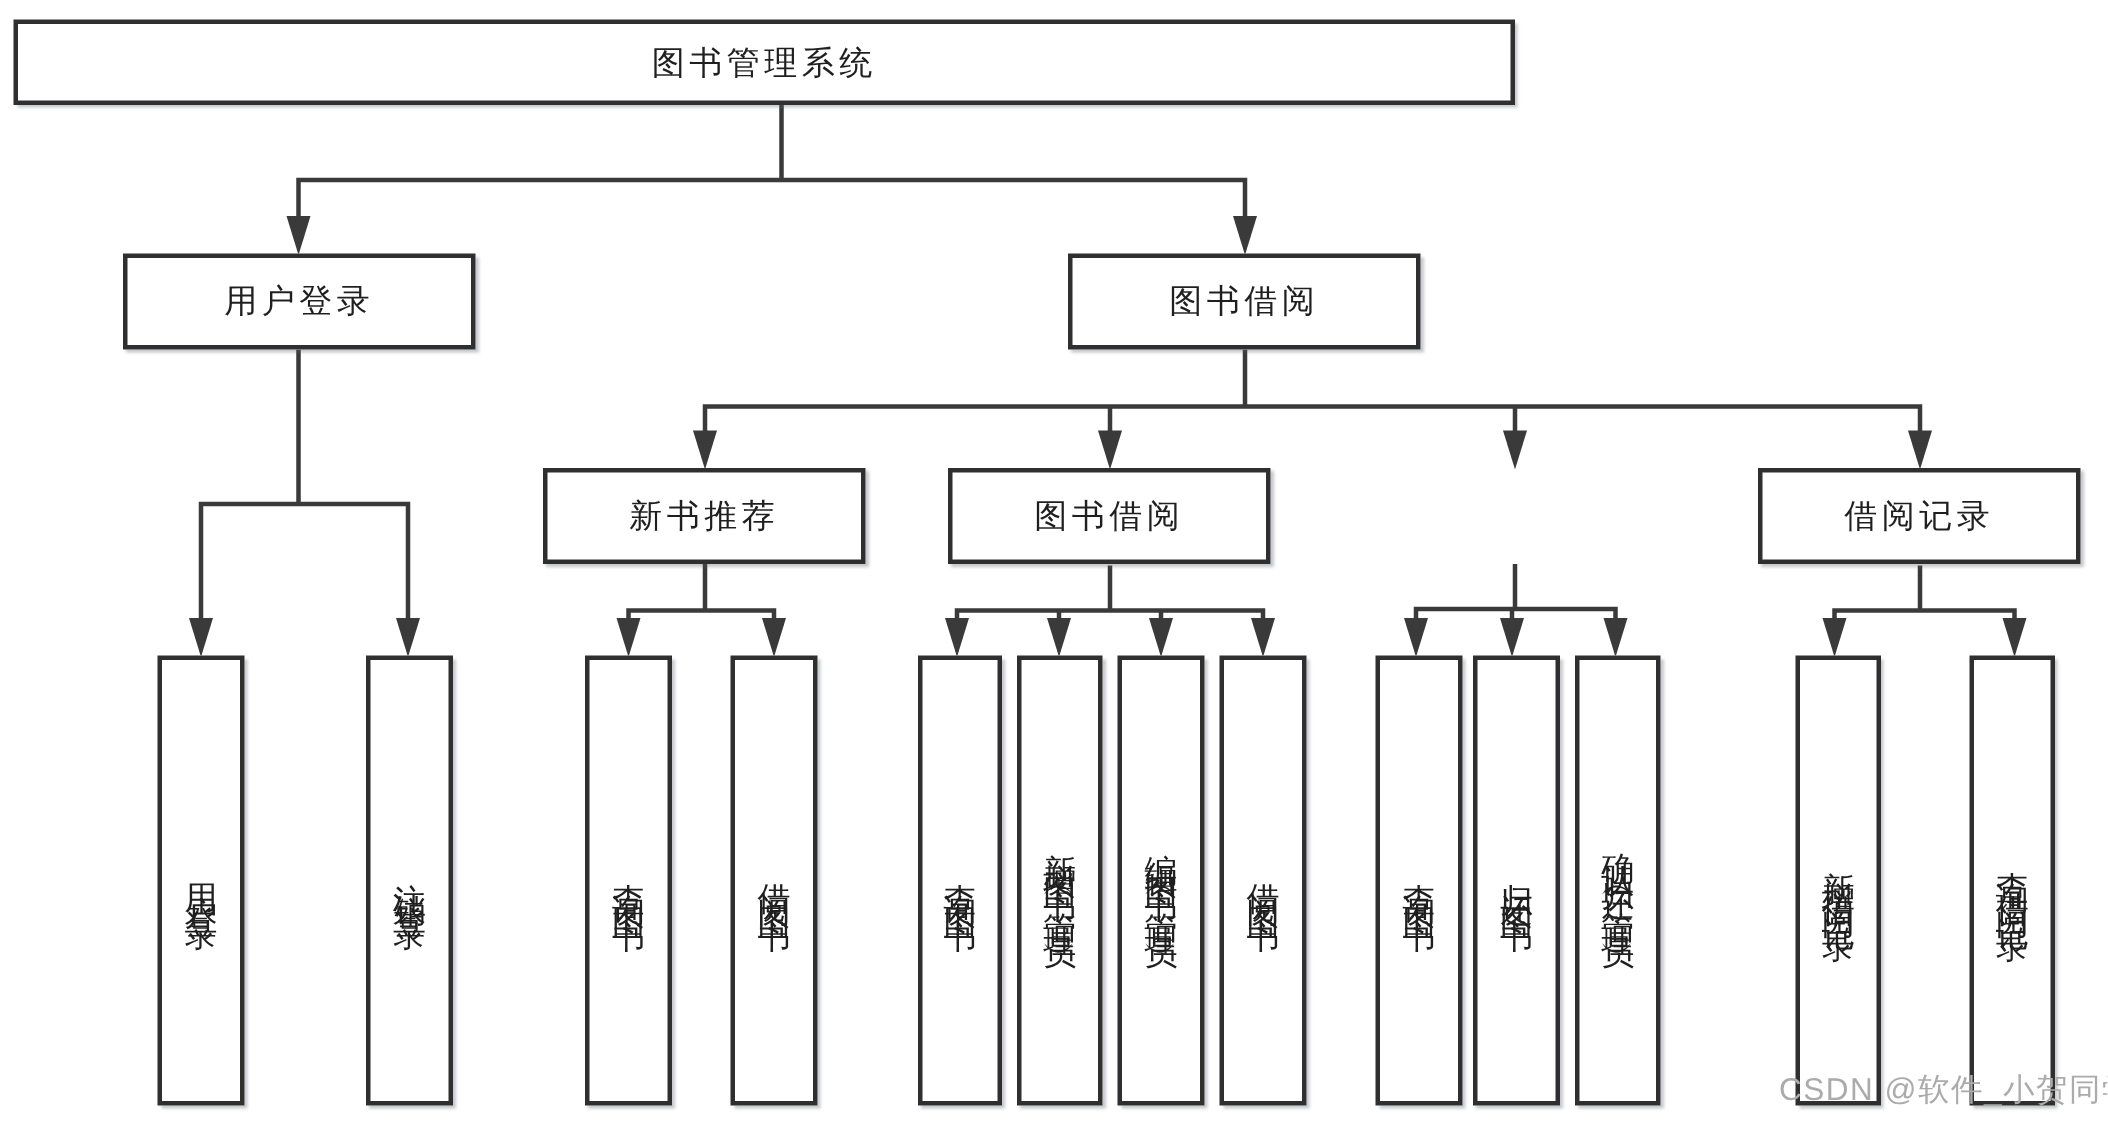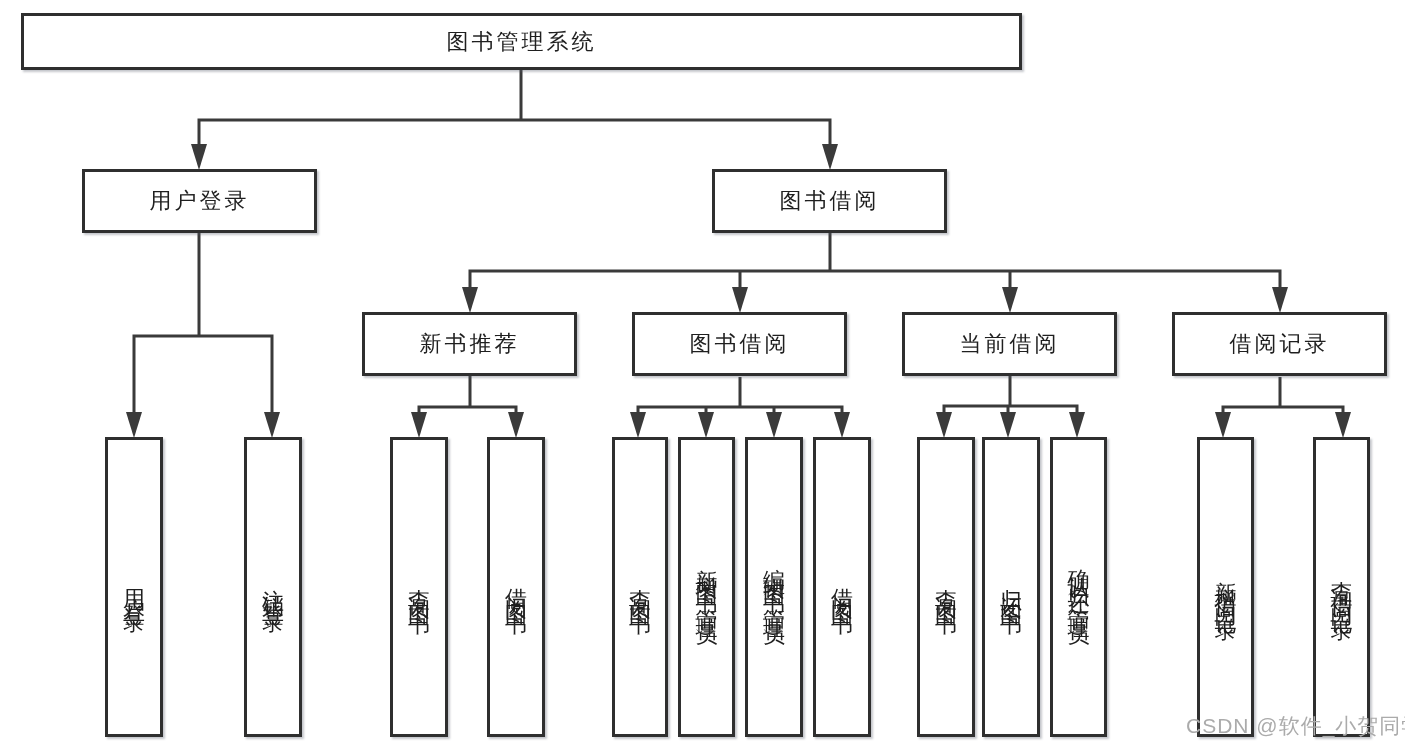--- a/index.html
+++ b/index.html
@@ -81,28 +81,27 @@
       <polygon points="766,412 782,412 774,438"></polygon>
       <polygon points="834,412 850,412 842,438"></polygon>
       <polygon points="936,412 952,412 944,438"></polygon>
       <polygon points="1000,412 1016,412 1008,438"></polygon>
       <polygon points="1069,412 1085,412 1077,438"></polygon>
       <polygon points="1215,412 1231,412 1223,438"></polygon>
       <polygon points="1335,412 1351,412 1343,438"></polygon>
     </g>
   </svg>
 
-  <div class="node hbox" style="left:21px; top:13px; width:1001px; height:57px">图书管理系统</div>
+  <div class="node hbox" style="left:9px; top:13px; width:1001px; height:57px">图书管理系统</div>
 
   <div class="node hbox" style="left:82px; top:169px; width:235px; height:64px">用户登录</div>
   <div class="node hbox" style="left:712px; top:169px; width:235px; height:64px">图书借阅</div>
 
   <div class="node hbox" style="left:362px; top:312px; width:215px; height:64px">新书推荐</div>
   <div class="node hbox" style="left:632px; top:312px; width:215px; height:64px">图书借阅</div>
-  <div class="node hbox" style="left:902px; top:312px; width:215px; height:64px">当前借阅</div>
   <div class="node hbox" style="left:1172px; top:312px; width:215px; height:64px">借阅记录</div>
 
   <div class="node vbox" style="left:105px; top:437px; width:58px; height:300px">用户登录</div>
   <div class="node vbox" style="left:244px; top:437px; width:58px; height:300px">注销登录</div>
 
   <div class="node vbox" style="left:390px; top:437px; width:58px; height:300px">查询图书</div>
   <div class="node vbox" style="left:487px; top:437px; width:58px; height:300px">借阅图书</div>
 
   <div class="node vbox" style="left:612px; top:437px; width:56px; height:300px">查询图书</div>
   <div class="node vbox" style="left:678px; top:437px; width:57px; height:300px">新增图书（管理员）</div>

